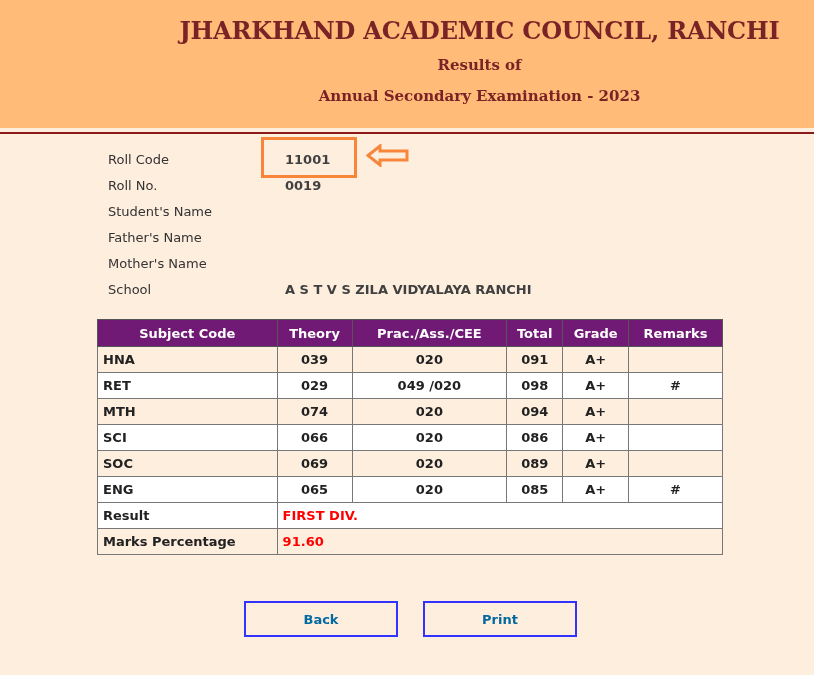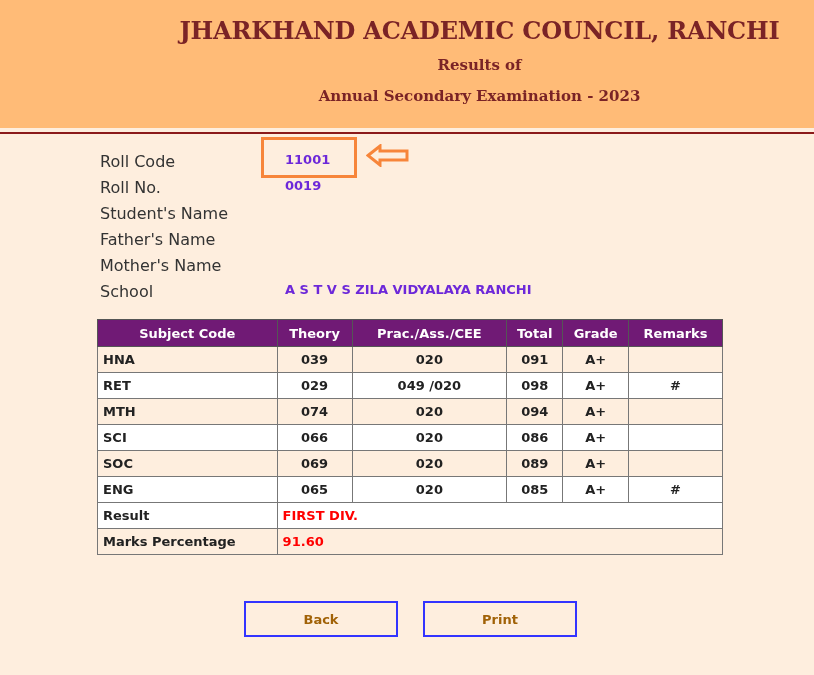--- a/index.html
+++ b/index.html
@@ -11,22 +11,22 @@
       background: #ffbb77;
       text-align: center; color: #7a2326;
       font-family: "DejaVu Serif", "Liberation Serif", serif;
     }
     .header .title { position: absolute; left: 145px; width: 669px; top: 16px; font-size: 24px; font-weight: bold; letter-spacing: -0.2px; }
     .header .sub1 { position: absolute; left: 145px; width: 669px; top: 56px; font-size: 15px; font-weight: bold; text-align: center; }
     .header .sub2 { position: absolute; left: 145px; width: 669px; top: 87px; font-size: 15px; font-weight: bold; text-align: center; }
     .header-gap { position: absolute; left: 0; top: 128px; width: 814px; height: 4px; background: #feeede; }
     .header-rule { position: absolute; left: 0; top: 132px; width: 814px; height: 2px; background: #8b1a1a; }
 
-    .info-label { position: absolute; left: 100px; font-size: 16px; color: #333; }
-    .info-value { position: absolute; left: 285px; font-size: 13px; color: #6d28d9; font-weight: bold; }
+    .info-label { position: absolute; left: 108px; font-size: 13px; color: #333; }
+    .info-value { position: absolute; left: 285px; font-size: 13px; color: #404040; font-weight: bold; }
 
     .highlight-box {
       position: absolute; left: 261px; top: 137px; width: 96px; height: 41px;
       border: 3px solid #f7853a;
     }
     .arrow { position: absolute; left: 366px; top: 144px; width: 44px; height: 23px; }
 
     table.marks {
       position: absolute; left: 97px; top: 319px; width: 626px;
       border-collapse: collapse; font-size: 13px;
@@ -41,21 +41,21 @@
       padding: 0 5px;
     }
     table.marks tr.odd td { background: #feeede; }
     table.marks tr.even td { background: #ffffff; }
     table.marks td.c { text-align: center; }
     table.marks td.red { color: #ff0000; }
 
     .btn {
       position: absolute; top: 601px; width: 154px; height: 36px;
       border: 2px solid #3333ff; background: transparent;
-      color: #a16207; font-weight: bold; font-size: 13px;
+      color: #0369a1; font-weight: bold; font-size: 13px;
       font-family: "DejaVu Sans", sans-serif;
       display: flex; align-items: center; justify-content: center;
       cursor: pointer;
     }
   </style>
 </head>
 <body>
 
 <div class="header">
   <div class="title">JHARKHAND ACADEMIC COUNCIL, RANCHI</div>

